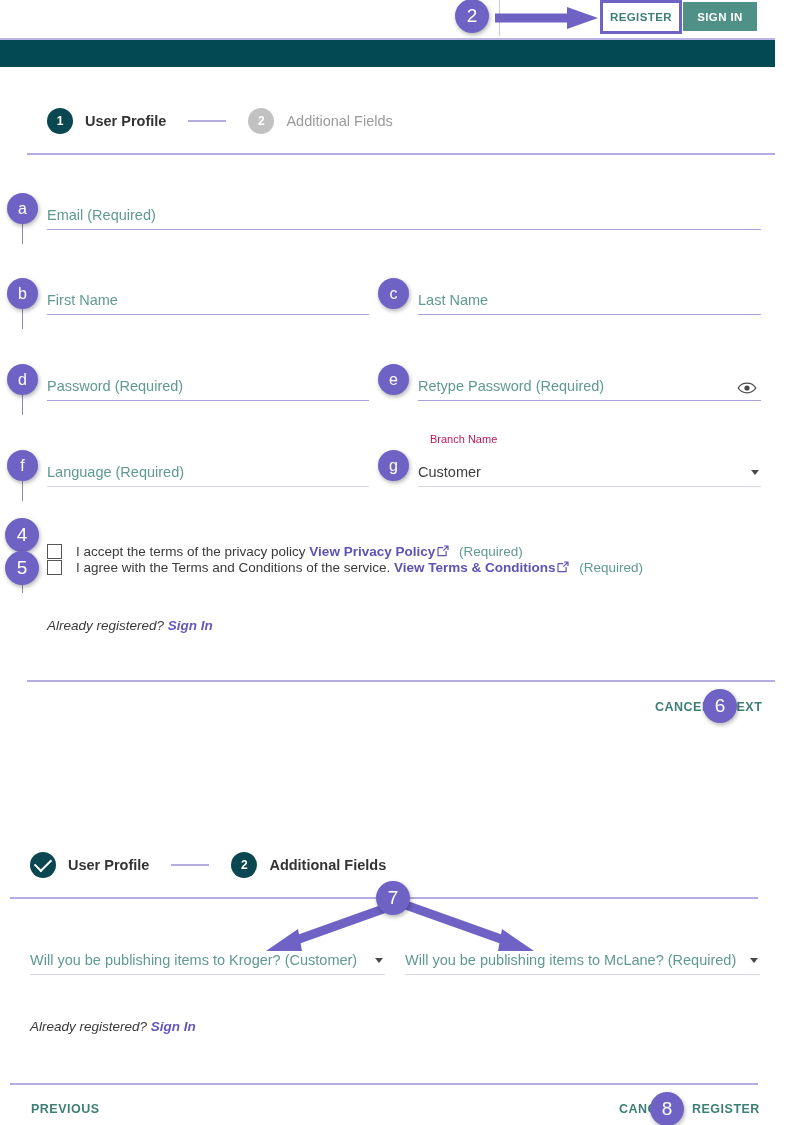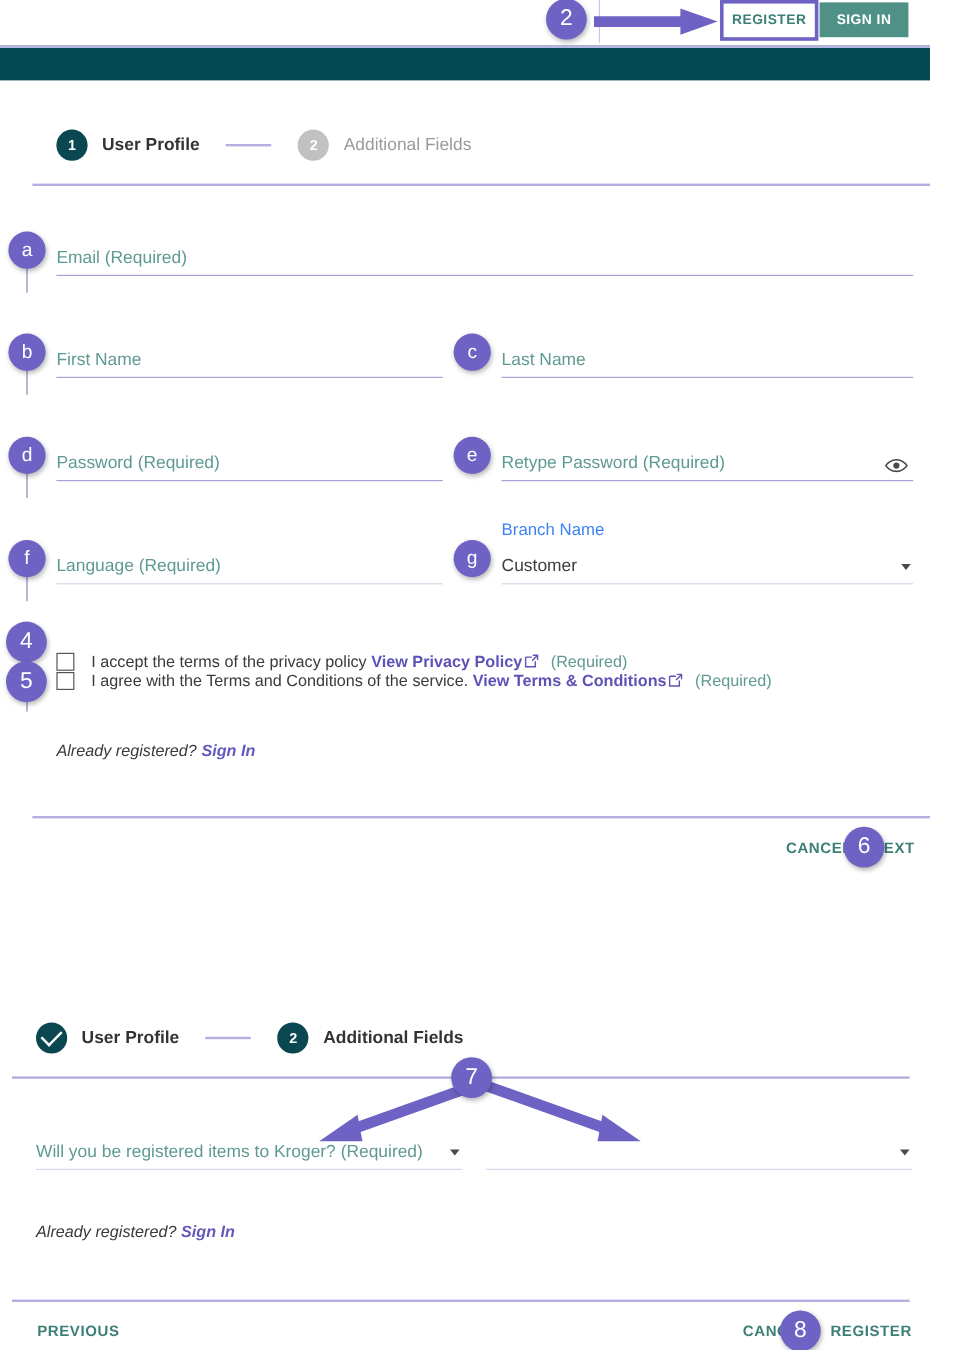--- a/index.html
+++ b/index.html
@@ -149,23 +149,23 @@
   .field-placeholder {
     position: absolute;
     left: 0; bottom: 6px;
     font-size: 14.5px;
     color: #5f9a92;
     white-space: nowrap;
     margin-top: 16px;
   }
   .float-label {
     position: absolute;
-    left: 0; top: -20px;
-    font-size: 14px;
-    color: #3b82f6;
+    left: 12px; top: -20px;
+    font-size: 11px;
+    color: #be185d;
     white-space: nowrap;
   }
   .field-value {
     position: absolute;
     left: 0; bottom: 6px;
     font-size: 14.5px;
     color: #3d3d3d;
     white-space: nowrap;
   }
   .caret {
@@ -349,24 +349,25 @@
     </div>
     <div class="step-label active">User Profile</div>
     <div class="step-connector"></div>
     <div class="step-circle active">2</div>
     <div class="step-label active">Additional Fields</div>
   </div>
 
   <div class="hr-top" style="left:10px; top:897px; width:748px;"></div>
 
   <div class="field soft" style="left:30px; top:941px; width:355px; height:34px;">
-    <div class="field-placeholder">Will you be registered items to Kroger? (Required)</div>
+    <div class="field-placeholder">Will you be publishing items to Kroger? (Customer)</div>
     <div class="caret"></div>
   </div>
   <div class="field soft" style="left:405px; top:941px; width:355px; height:34px;">
+    <div class="field-placeholder">Will you be publishing items to McLane? (Required)</div>
     <div class="caret"></div>
   </div>
 
   <div class="already" style="left:30px; top:1019px;">
     <span>Already registered? </span><a class="signin-link" href="#">Sign In</a>
   </div>
 
   <div class="hr-bottom" style="left:10px; top:1083px; width:748px;"></div>
 
   <div class="action" style="left:31px; top:1102px;">PREVIOUS</div>

